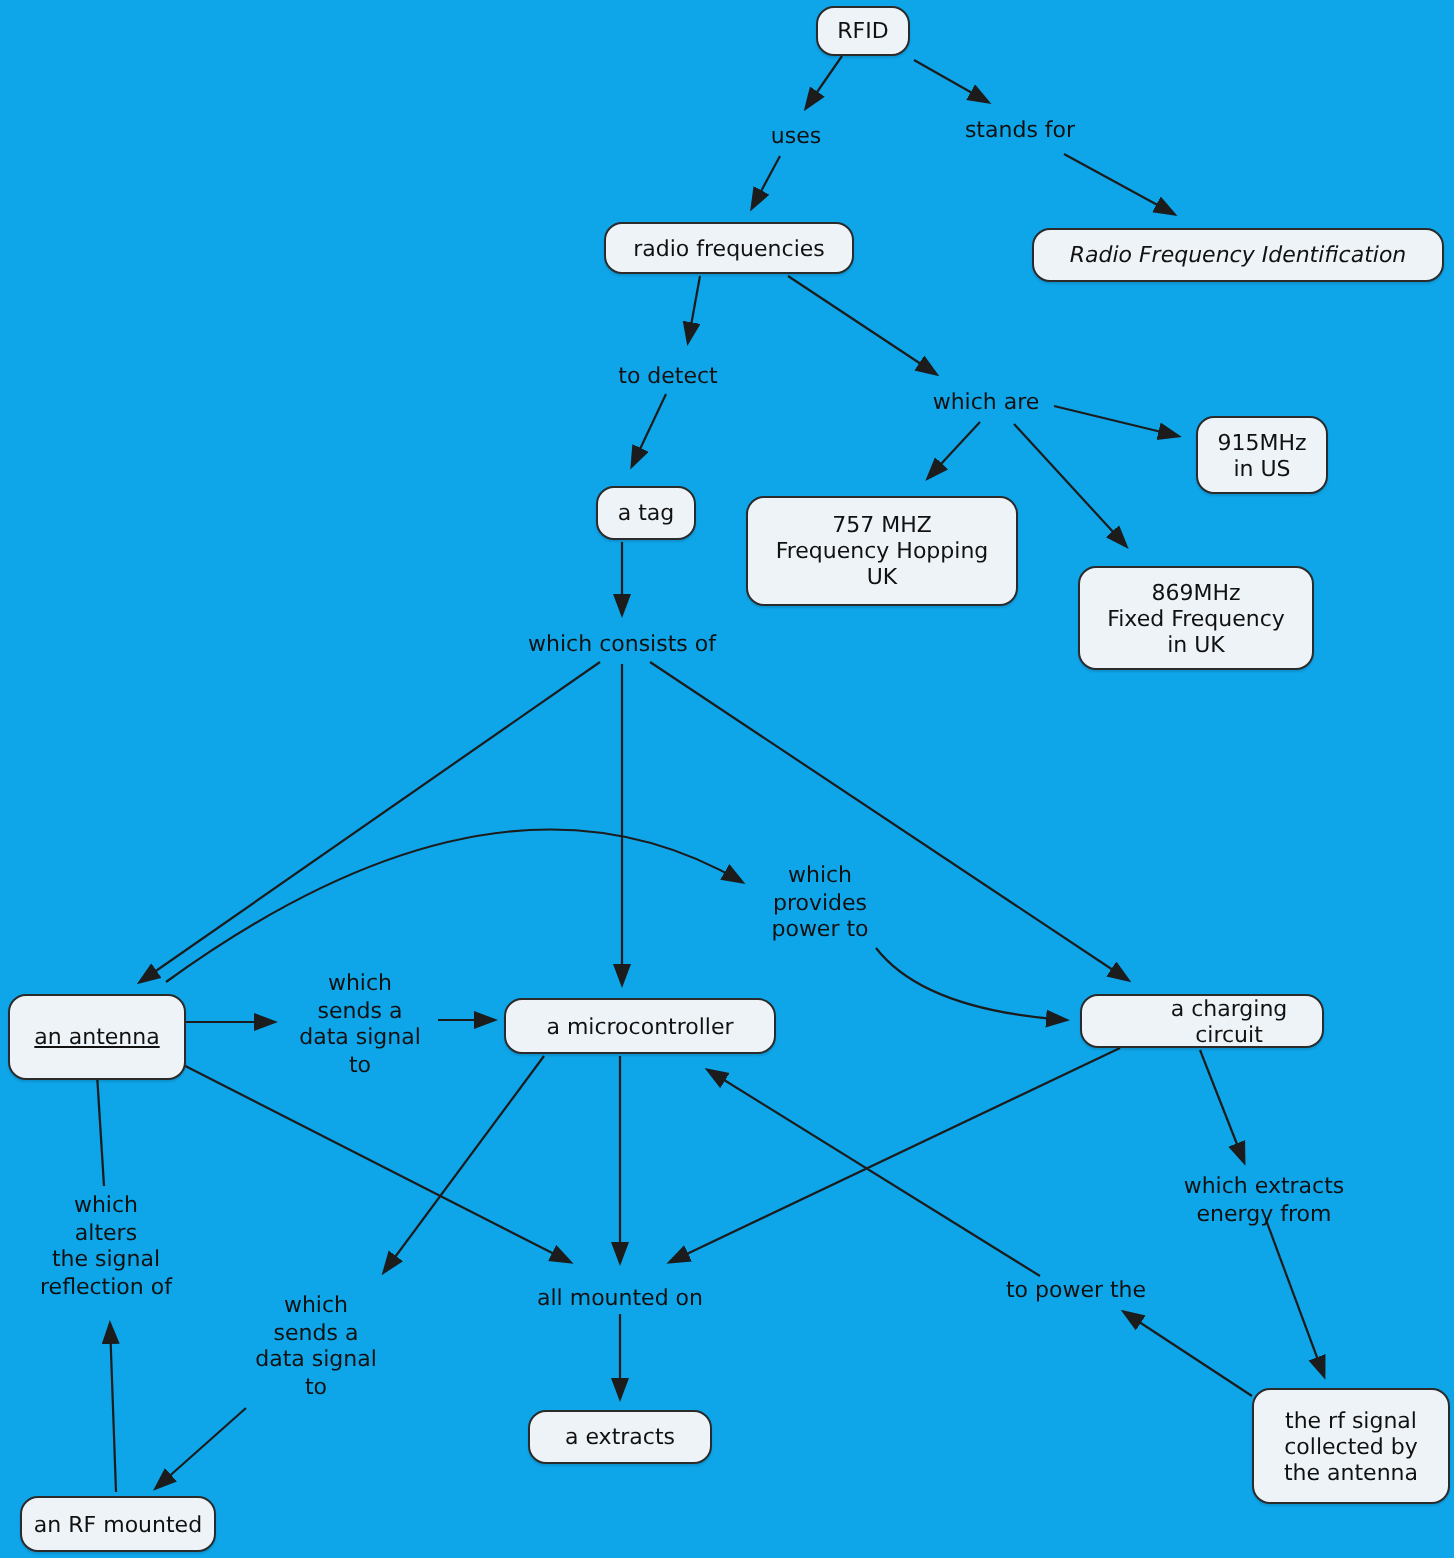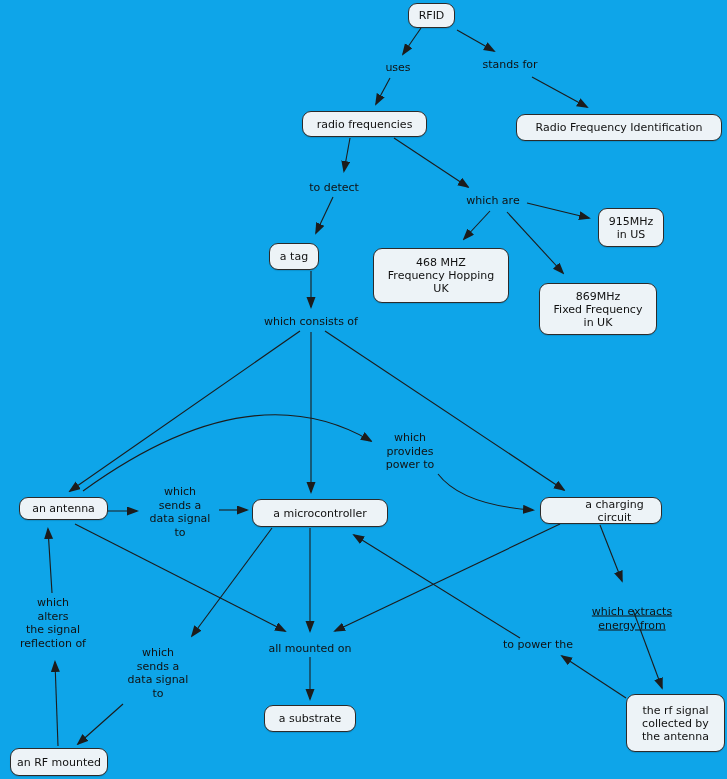--- a/index.html
+++ b/index.html
@@ -94,34 +94,34 @@
         <path d="M 310 657 L 310 699" class="edge" marker-end="url(#arrowhead)"></path>
         <path d="M 600 525 L 622 581" class="edge" marker-end="url(#arrowhead)"></path>
         <path d="M 633 610 L 662 688" class="edge" marker-end="url(#arrowhead)"></path>
         <path d="M 626 698 L 562 656" class="edge" marker-end="url(#arrowhead)"></path>
         <path d="M 520 638 L 354 535" class="edge" marker-end="url(#arrowhead)"></path>
       </g>
   </svg>
   <div id="nodes-layer">
       <div class="node" style="left: 408px; top: 3px; width: 47px; height: 25px;">RFID</div>
       <div class="node" style="left: 302px; top: 111px; width: 125px; height: 26px;">radio frequencies</div>
-      <div class="node" style="left: 516px; top: 114px; width: 206px; height: 27px;">Radio Frequency Identification</div>
+      <div class="node" style="left: 516px; top: 114px; width: 206px; height: 27px; font-style: italic;">Radio Frequency Identification</div>
       <div class="node" style="left: 598px; top: 208px; width: 66px; height: 39px;">915MHz
 in US</div>
-      <div class="node" style="left: 373px; top: 248px; width: 136px; height: 55px;">468 MHZ
+      <div class="node" style="left: 373px; top: 248px; width: 136px; height: 55px;">757 MHZ
 Frequency Hopping
 UK</div>
       <div class="node" style="left: 539px; top: 283px; width: 118px; height: 52px;">869MHz
 Fixed Frequency
 in UK</div>
-      <div class="node" style="left: 269px; top: 243px; width: 50px; height: 27px;">a tag</div>
-      <div class="node" style="left: 19px; top: 497px; width: 89px; height: 23px;">an antenna</div>
+      <div class="node" style="left: 298px; top: 243px; width: 50px; height: 27px;">a tag</div>
+      <div class="node" style="left: 4px; top: 497px; width: 89px; height: 43px; text-decoration: underline;">an antenna</div>
       <div class="node" style="left: 252px; top: 499px; width: 136px; height: 28px;">a microcontroller</div>
       <div class="node" style="left: 540px; top: 497px; width: 122px; height: 27px; padding-left: 27px;">a charging circuit</div>
-      <div class="node" style="left: 264px; top: 705px; width: 92px; height: 27px;">a substrate</div>
+      <div class="node" style="left: 264px; top: 705px; width: 92px; height: 27px;">a extracts</div>
       <div class="node" style="left: 626px; top: 694px; width: 99px; height: 58px;">the rf signal
 collected by
 the antenna</div>
       <div class="node" style="left: 10px; top: 748px; width: 98px; height: 28px;">an RF mounted</div>
     </div>
   <div id="labels-layer">
       <div class="link-label" style="left: 398px; top: 68px;">uses</div>
       <div class="link-label" style="left: 510px; top: 65px;">stands for</div>
       <div class="link-label" style="left: 334px; top: 188px;">to detect</div>
       <div class="link-label" style="left: 493px; top: 201px;">which are</div>
@@ -135,16 +135,16 @@
 to</div>
       <div class="link-label" style="left: 53px; top: 623px;">which
 alters
 the signal
 reflection of</div>
       <div class="link-label" style="left: 158px; top: 673px;">which
 sends a
 data signal
 to</div>
       <div class="link-label" style="left: 310px; top: 649px;">all mounted on</div>
-      <div class="link-label" style="left: 632px; top: 618px; text-decoration: underline;">which extracts energy from</div>
+      <div class="link-label" style="left: 632px; top: 600px;">which extracts energy from</div>
       <div class="link-label" style="left: 538px; top: 645px;">to power the</div>
     </div>
 </div>
 
 </body></html>

